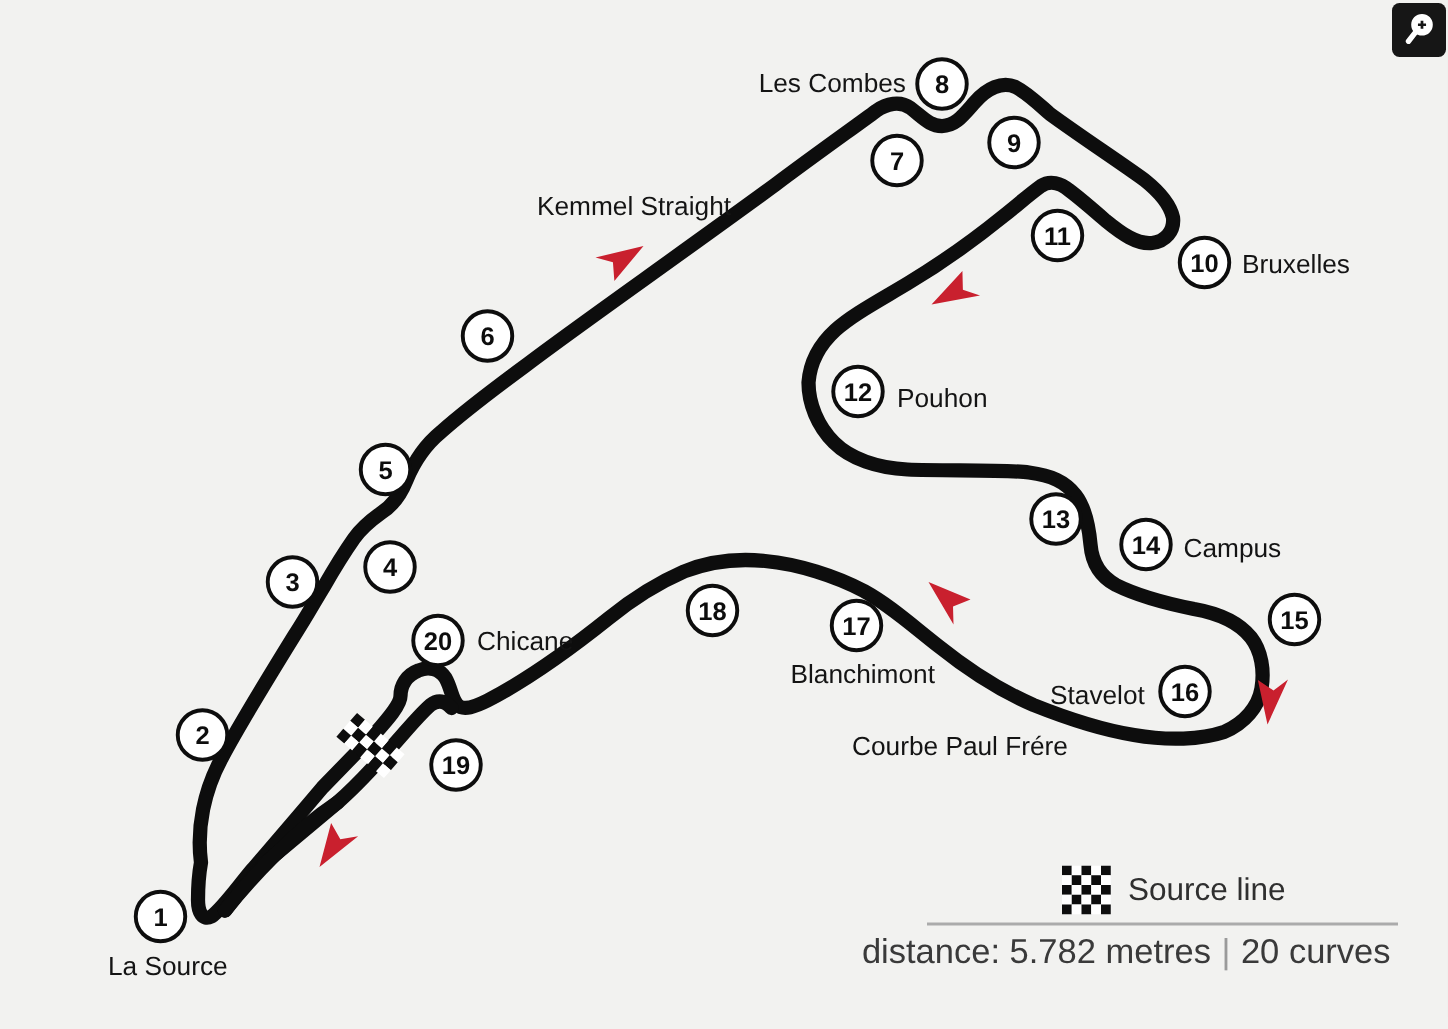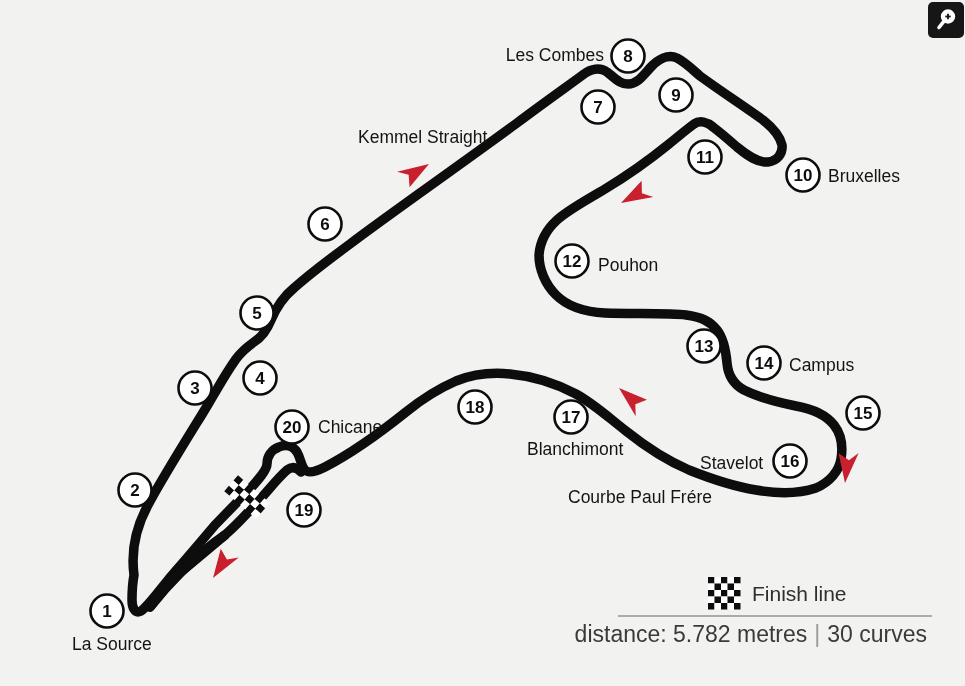--- a/index.html
+++ b/index.html
@@ -252,19 +252,19 @@
         <rect x="6.5" y="19.5" width="6.5" height="6.5" fill="#0d0d0d"></rect>
         <rect x="13" y="19.5" width="6.5" height="6.5" fill="#ffffff"></rect>
         <rect x="19.5" y="19.5" width="6.5" height="6.5" fill="#0d0d0d"></rect>
         <rect x="26" y="19.5" width="6.5" height="6.5" fill="#ffffff"></rect>
         <rect x="0" y="26" width="6.5" height="6.5" fill="#0d0d0d"></rect>
         <rect x="6.5" y="26" width="6.5" height="6.5" fill="#ffffff"></rect>
         <rect x="13" y="26" width="6.5" height="6.5" fill="#0d0d0d"></rect>
         <rect x="19.5" y="26" width="6.5" height="6.5" fill="#ffffff"></rect>
         <rect x="26" y="26" width="6.5" height="6.5" fill="#0d0d0d"></rect>
       </svg>
-    <span id="finish-label">Finish line</span>
+    <span id="finish-label">Source line</span>
   </div>
   <div id="legend-divider"></div>
   <div id="distance-row">
-    <span>distance: 5.782 metres</span><span class="sep">|</span><span>30 curves</span>
+    <span>distance: 5.782 metres</span><span class="sep">|</span><span>20 curves</span>
   </div>
 </div>
 
 </body></html>

